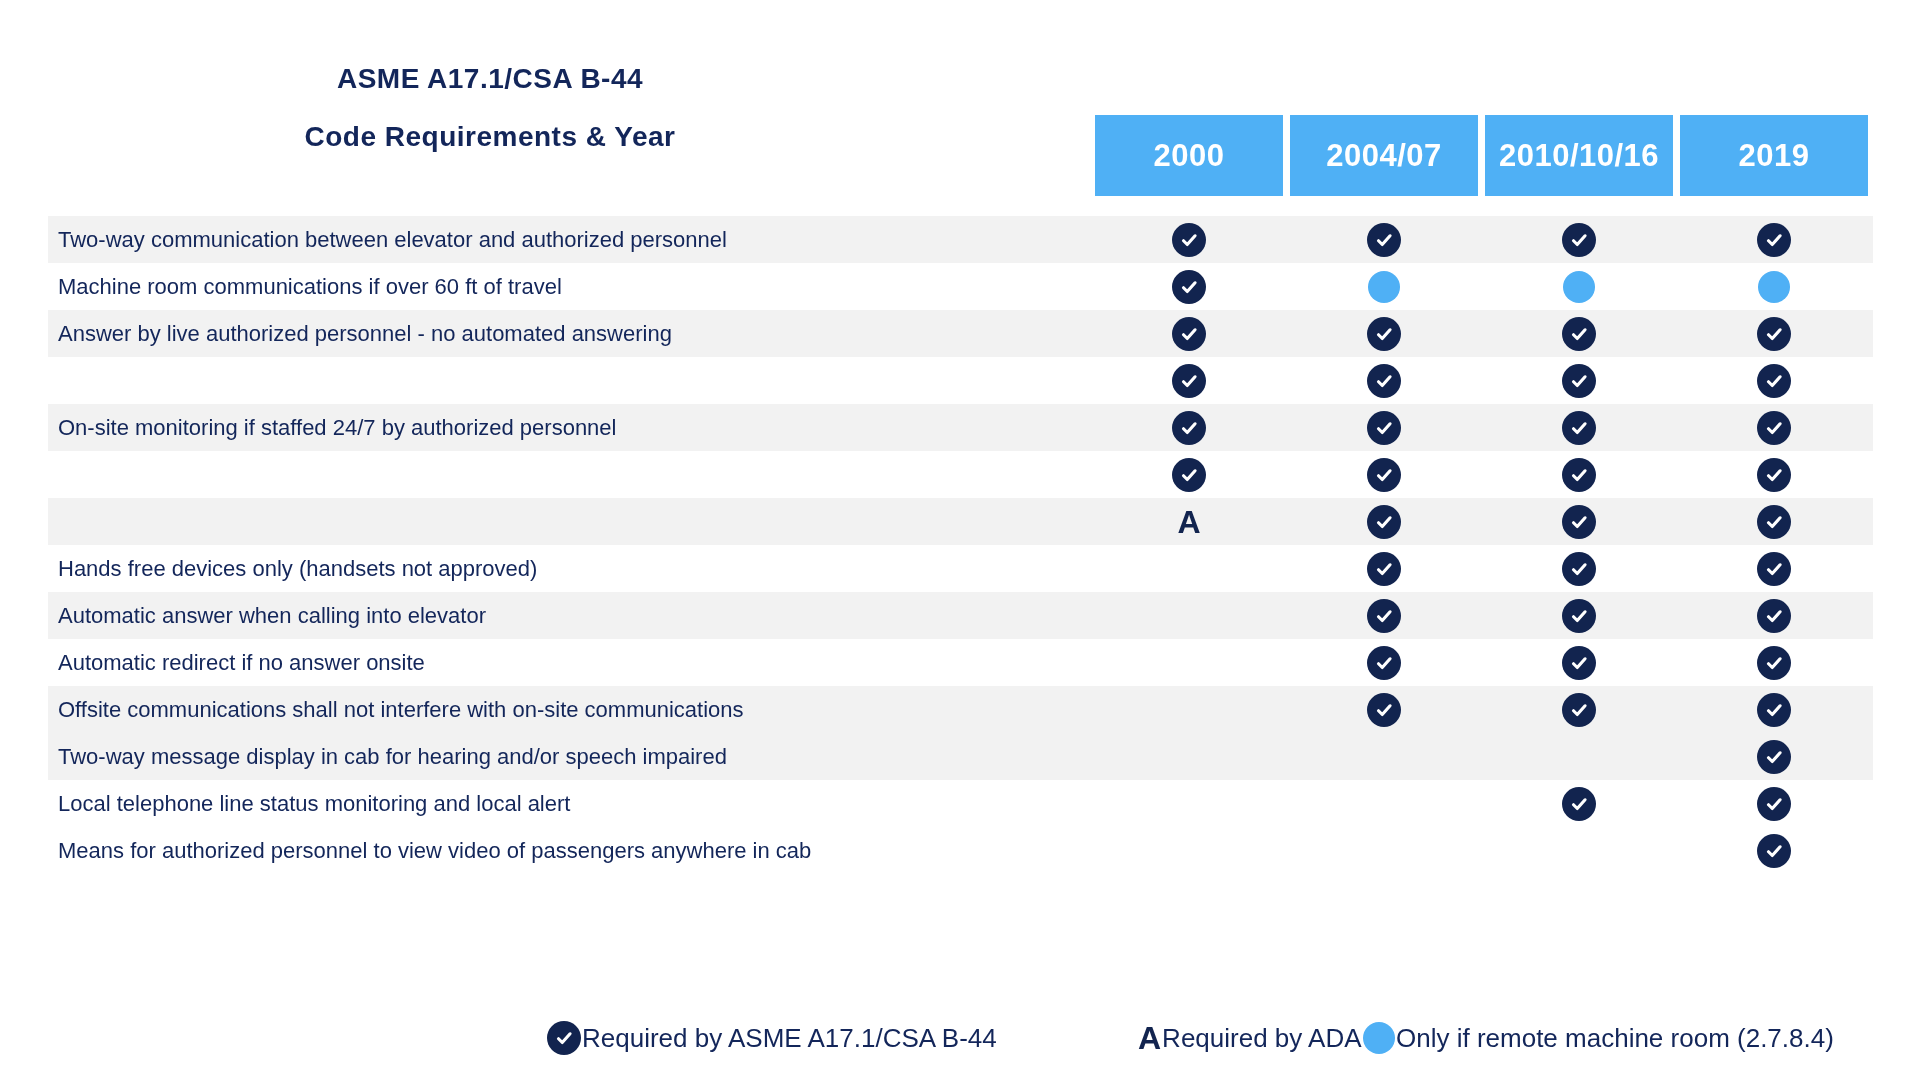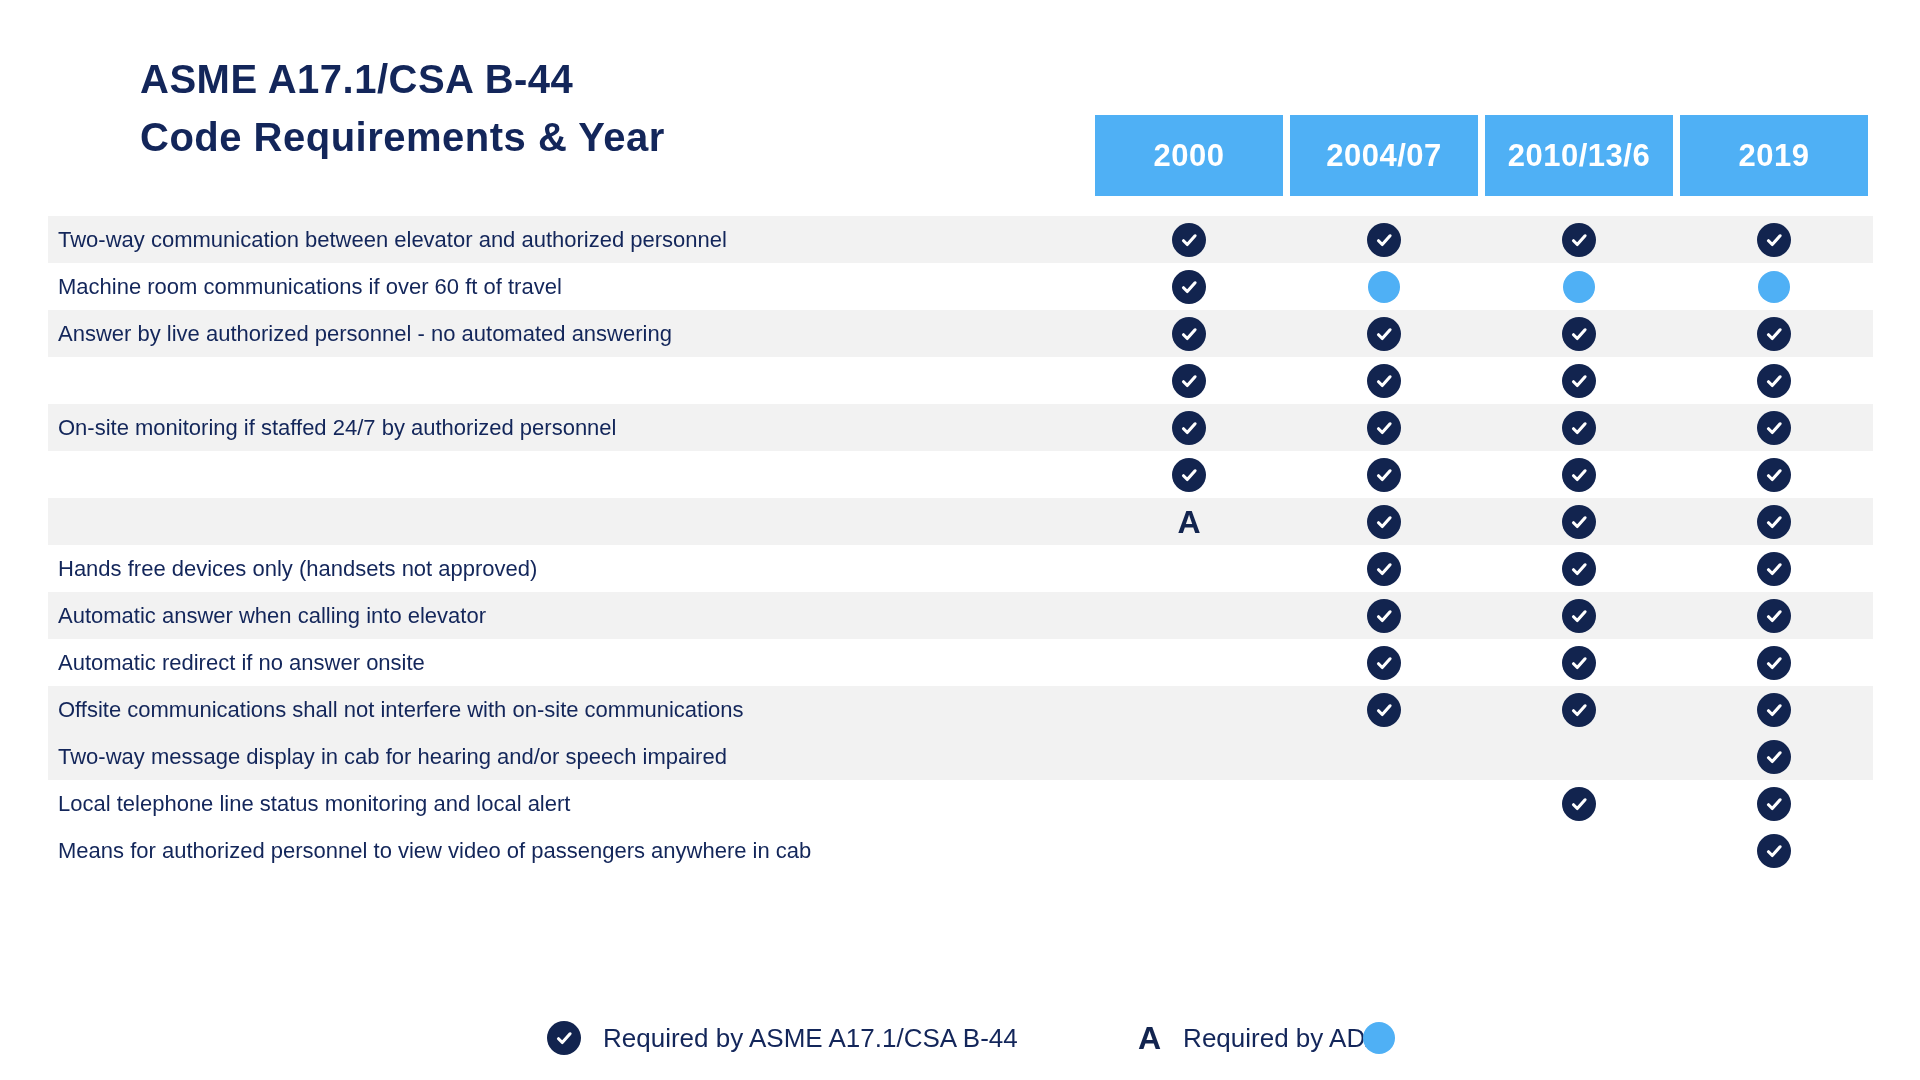--- a/index.html
+++ b/index.html
@@ -1,22 +1,22 @@
 <!DOCTYPE html>
 <html style="--navy: #13265a; --icon-navy: #12244f; --light-blue: #4fb0f5; --stripe-gray: #f2f2f2; --background: #ffffff; --header-text: #ffffff;"><head>
 <meta charset="utf-8">
 <style>
   html,body{margin:0;padding:0;background:#fff;}
   .page{
     position:relative;width:1920px;height:1080px;background:var(--background,#fff);
     font-family:"Liberation Sans",sans-serif;overflow:hidden;
   }
   .title{
-    position:absolute;left:140px;top:50px;width:700px;
-    color:var(--navy,#13265a);font-weight:700;font-size:40px;line-height:58px;letter-spacing:.5px;
+    position:absolute;left:140px;top:50px;width:700px;text-align:center;
+    color:var(--navy,#13265a);font-weight:700;font-size:28px;line-height:58px;letter-spacing:.5px;
   }
   .year-header-row{position:absolute;left:1095px;top:115px;display:flex;gap:7px;}
   .year-box{
     width:188px;height:81px;background:var(--light-blue,#4fb0f5);color:#fff;
     font-size:31px;font-weight:700;display:flex;align-items:center;justify-content:center;letter-spacing:.5px;
   }
   .table-body{position:absolute;left:48px;top:216px;width:1825px;}
   .row{position:relative;height:47px;}
   .row.stripe{background:var(--stripe-gray,#f2f2f2);}
   .row-label{
@@ -25,38 +25,38 @@
   }
   .cell{position:absolute;top:0;width:188px;height:100%;display:flex;align-items:center;justify-content:center;}
   .sym-check{
     width:34px;height:34px;border-radius:50%;background:var(--icon-navy,#12244f);
     display:flex;align-items:center;justify-content:center;flex:0 0 auto;
   }
   .sym-check svg{width:22px;height:22px;display:block;}
   .sym-dot{width:32px;height:32px;border-radius:50%;background:var(--light-blue,#4fb0f5);flex:0 0 auto;}
   .sym-a{font-size:32px;font-weight:700;color:var(--icon-navy,#12244f);line-height:1;}
   .legend-item{
-    position:absolute;top:1021px;height:34px;display:flex;align-items:center;gap:22px;
+    position:absolute;top:1021px;height:34px;display:flex;align-items:center;gap:1px;
     font-size:26px;color:var(--navy,#13265a);white-space:nowrap;
   }
 </style>
 </head>
 <body>
 
 <div class="page">
 
   <div class="title">
     <div>ASME A17.1/CSA B-44</div>
     <div>Code Requirements &amp; Year</div>
   </div>
 
   <div class="year-header-row">
       <div class="year-box">2000</div>
       <div class="year-box">2004/07</div>
-      <div class="year-box">2010/13/6</div>
+      <div class="year-box">2010/10/16</div>
       <div class="year-box">2019</div>
     </div>
 
   <div class="table-body">
       <div class="row stripe">
         <span class="row-label">Two-way communication between elevator and authorized personnel</span>
         <div class="cell" style="left: 1047px;">
           <div class="sym-check">
             <svg viewBox="0 0 24 24">
               <path d="M6 12.8l4.1 4.1L18.6 7.4" fill="none" stroke="#ffffff" stroke-width="3.4" stroke-linecap="round" stroke-linejoin="round"></path>
@@ -407,16 +407,17 @@
           </svg>
         </div>
         <span>Required by ASME A17.1/CSA B-44</span>
       </div>
       <div class="legend-item" style="left: 1138px;">
         <span class="sym-a">A</span>
         <span>Required by ADA</span>
       </div>
       <div class="legend-item" style="left: 1363px;">
         <div class="sym-dot"></div>
+        <span>Only if remote machine room (2.7.8.4)</span>
       </div>
     </div>
 
 </div>
 
 </body></html>

